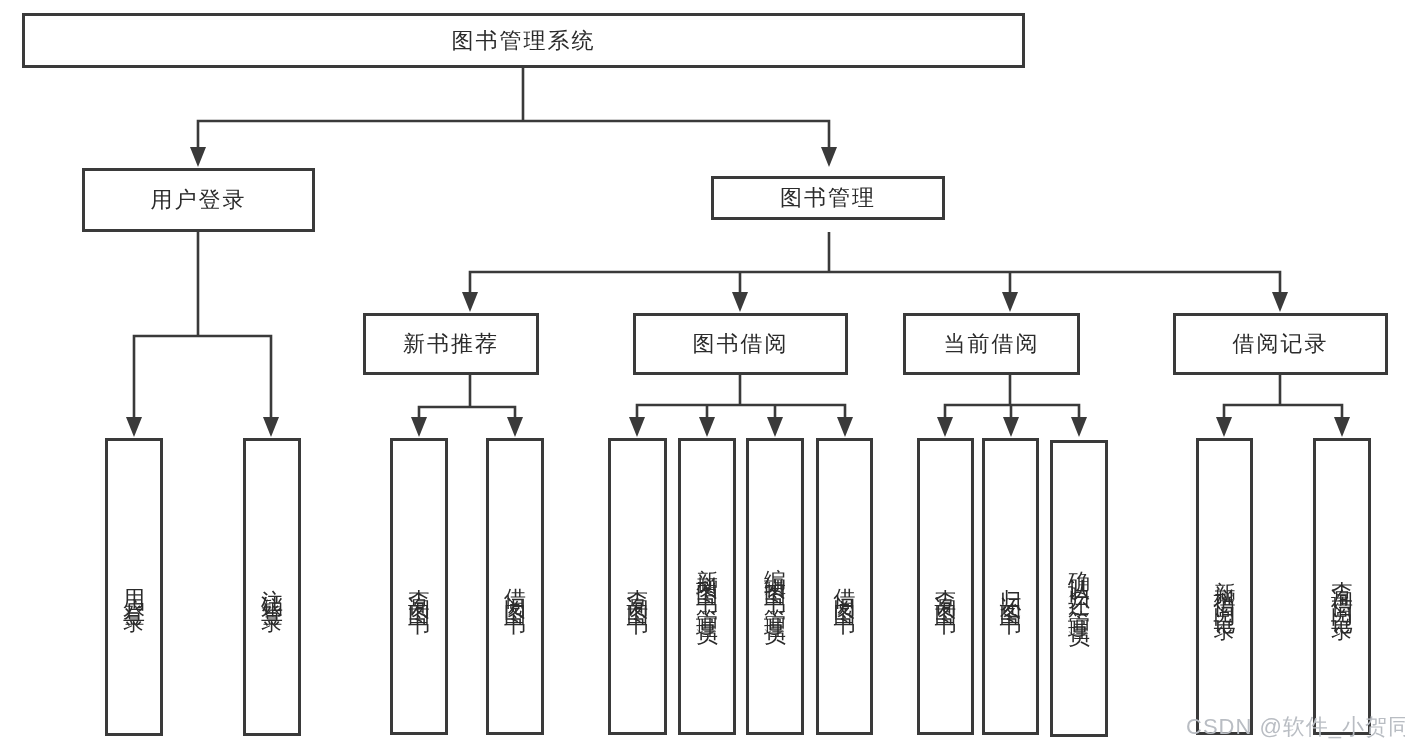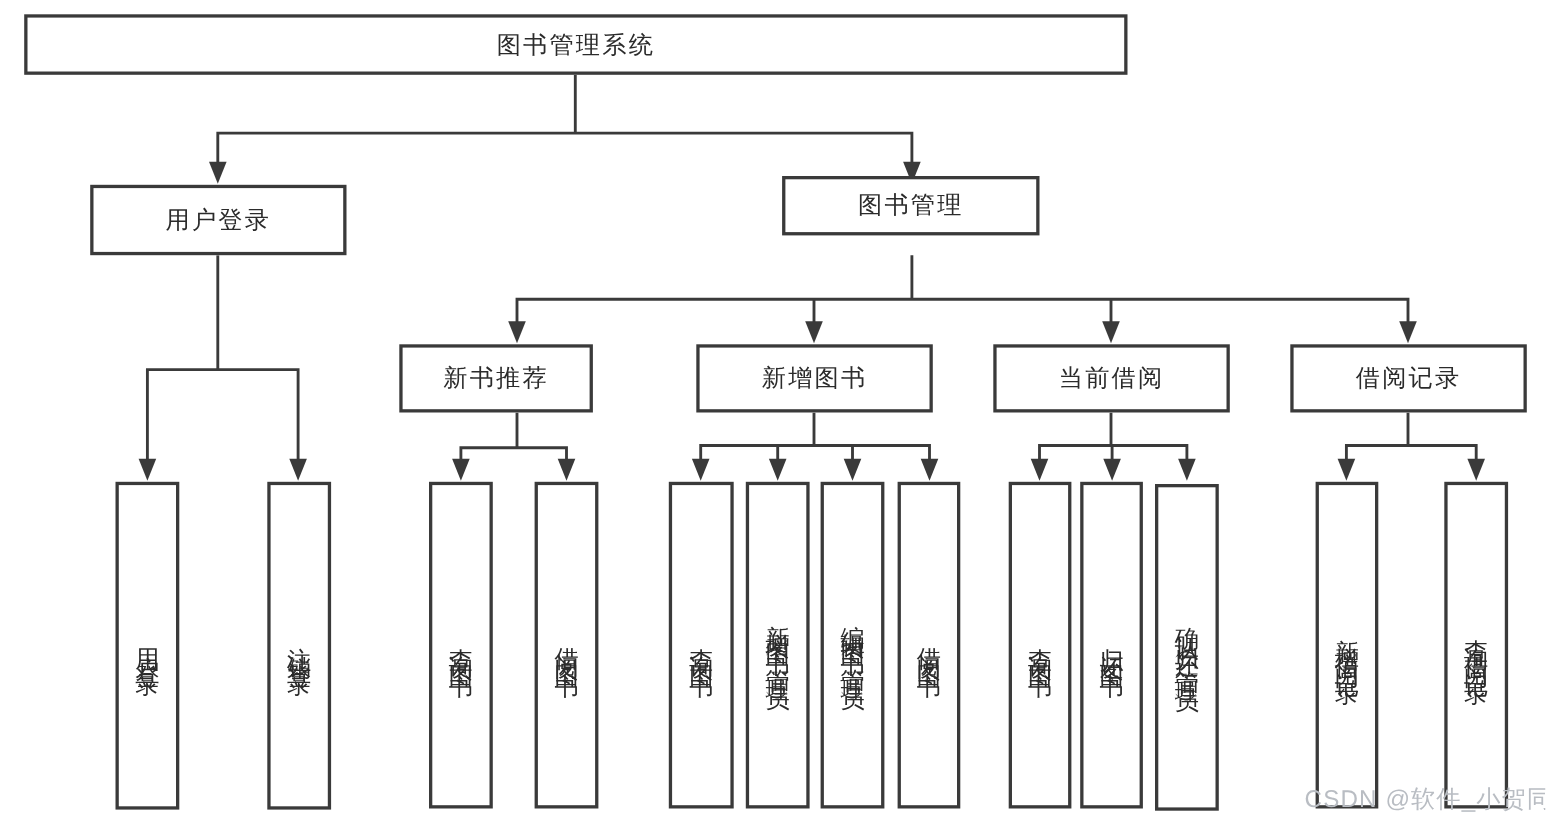--- a/index.html
+++ b/index.html
@@ -102,31 +102,31 @@
     </g>
   </svg>
 
   <div class="box h" style="left:22px;top:13px;width:1003px;height:55px">
     <span class="lbl">图书管理系统</span>
   </div>
 
   <div class="box h" style="left:82px;top:168px;width:233px;height:64px">
     <span class="lbl">用户登录</span>
   </div>
-  <div class="box h" style="left:711px;top:160px;width:234px;height:54px">
+  <div class="box h" style="left:711px;top:176px;width:234px;height:44px">
     <span class="lbl">图书管理</span>
   </div>
 
   <div class="box h" style="left:363px;top:313px;width:176px;height:62px">
     <span class="lbl">新书推荐</span>
   </div>
   <div class="box h" style="left:633px;top:313px;width:215px;height:62px">
-    <span class="lbl">新增图书</span>
+    <span class="lbl">图书借阅</span>
   </div>
-  <div class="box h" style="left:903px;top:313px;width:215px;height:62px">
+  <div class="box h" style="left:903px;top:313px;width:177px;height:62px">
     <span class="lbl">当前借阅</span>
   </div>
   <div class="box h" style="left:1173px;top:313px;width:215px;height:62px">
     <span class="lbl">借阅记录</span>
   </div>
 
   <div class="box v" style="left:105px;top:438px;width:58px;height:298px">
     <span class="lbl">用户登录</span>
   </div>
   <div class="box v" style="left:243px;top:438px;width:58px;height:298px">

